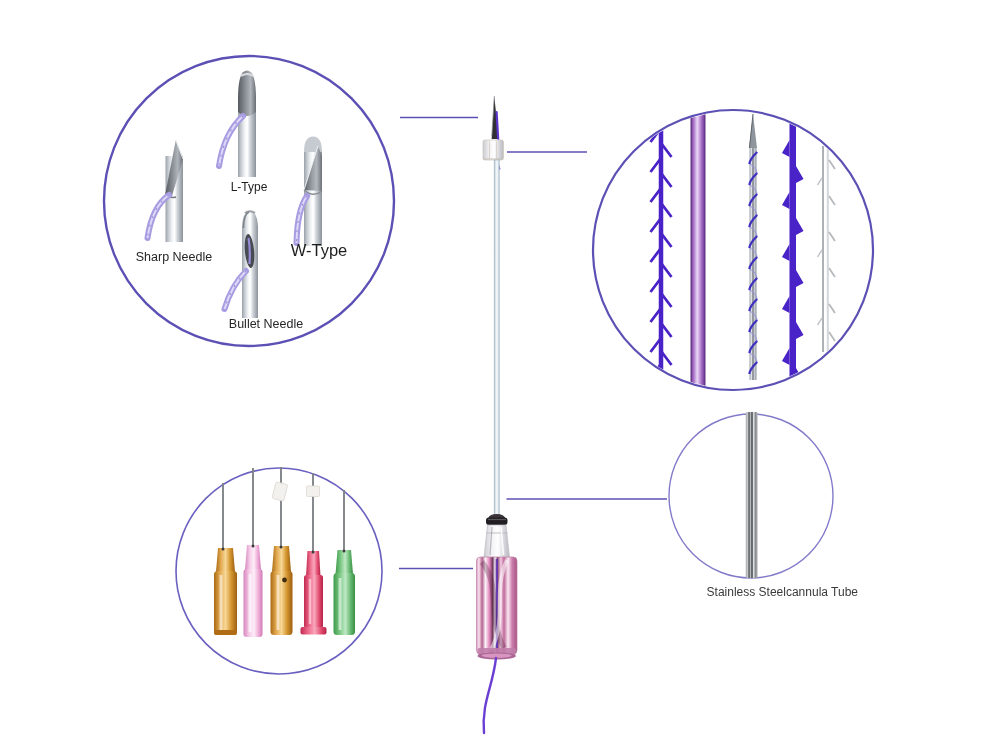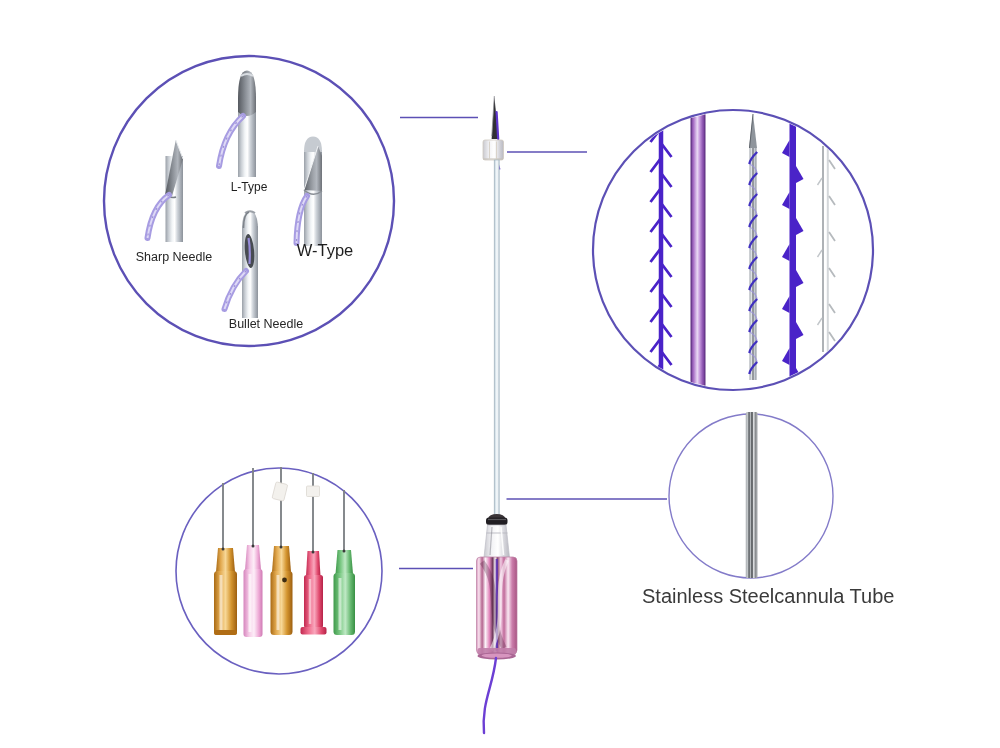--- a/index.html
+++ b/index.html
@@ -3,24 +3,24 @@
 <meta charset="utf-8">
 <style>
   html,body{margin:0;padding:0;background:#fff;}
   #canvas{
     position:relative;width:1000px;height:748px;background:#ffffff;overflow:hidden;
     font-family:"Liberation Sans", sans-serif;
   }
   #scene{position:absolute;left:0;top:0;}
   .lbl{position:absolute;color:#1e1e1e;white-space:nowrap;}
   .lbl-ltype{left:218px;top:180px;width:62px;text-align:center;font-size:12px;}
-  .lbl-wtype{left:293px;top:241px;width:64px;text-align:center;font-size:16.5px;}
+  .lbl-wtype{left:287px;top:241px;width:64px;text-align:center;font-size:16.5px;}
   .lbl-sharp{left:134px;top:250px;width:80px;text-align:center;font-size:12.5px;color:#262626;}
   .lbl-bullet{left:226px;top:317px;width:80px;text-align:center;font-size:12.5px;color:#262626;}
-  .lbl-cannula{left:642px;top:585px;width:216px;text-align:left;font-size:20px;color:#3a3a3a;}
+  .lbl-cannula{left:642px;top:585px;width:216px;text-align:right;font-size:12px;color:#3a3a3a;}
 </style>
 </head>
 <body>
 
 <div id="canvas">
 
   <svg id="scene" width="1000" height="748" viewBox="0 0 1000 748">
     <defs>
       <linearGradient id="steel" x1="0" y1="0" x2="1" y2="0">
         <stop offset="0" stop-color="#9aa0a8"></stop>

